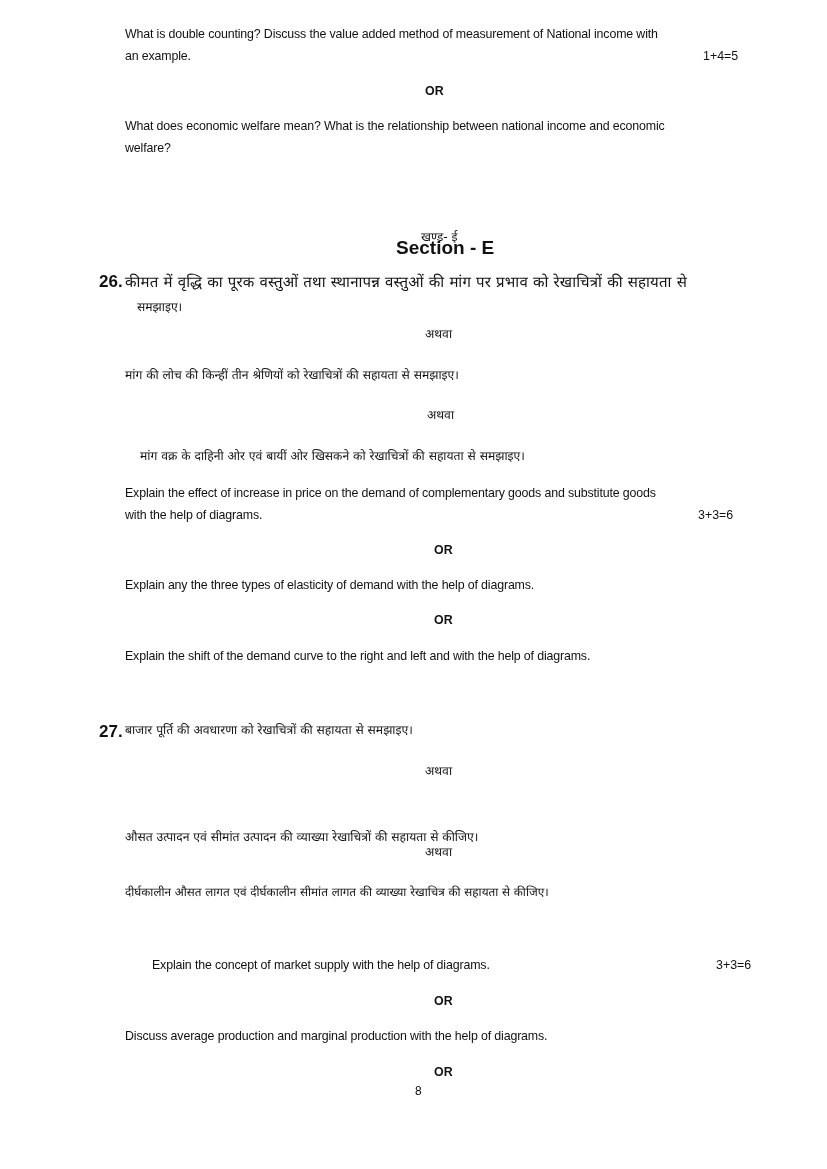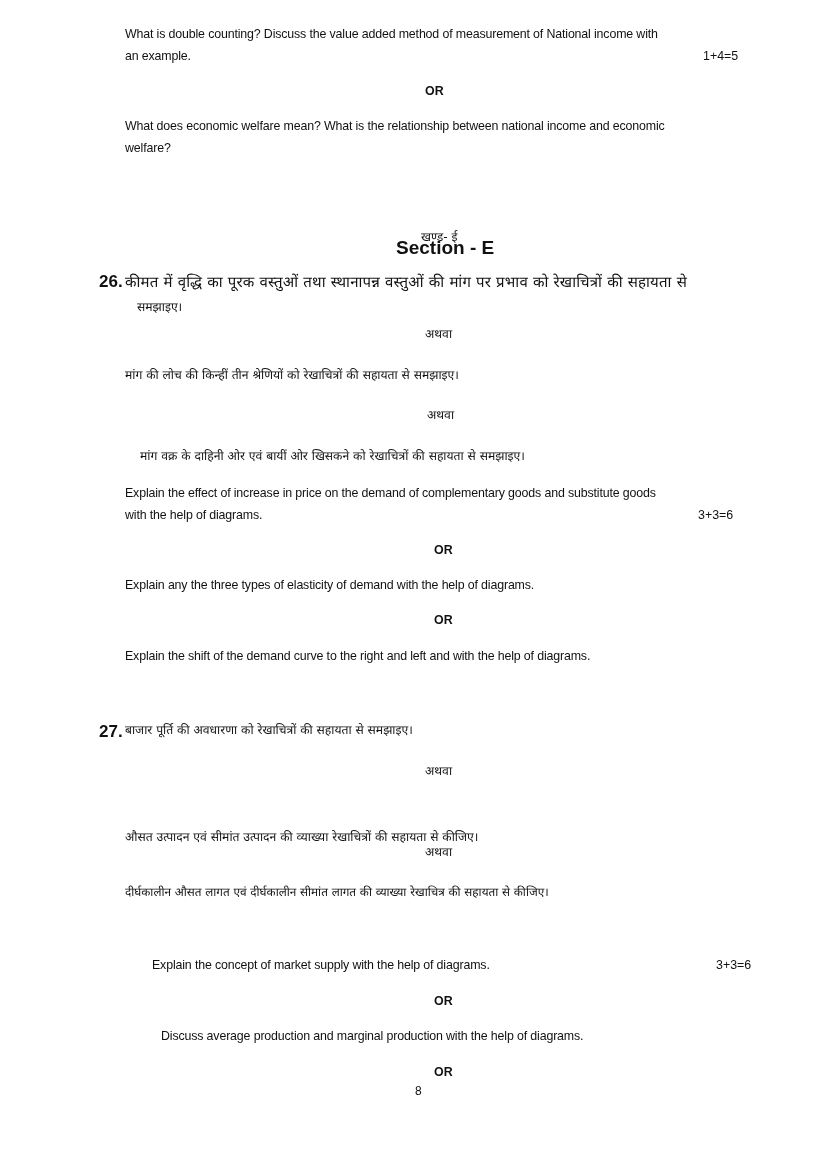--- a/index.html
+++ b/index.html
@@ -52,18 +52,18 @@
   <div class="abs qnum" style="left:99px; top:722px;">27.</div>
   <div class="abs hi" style="left:125px; top:721px;">बाजार पूर्ति की अवधारणा को रेखाचित्रों की सहायता से समझाइए।</div>
   <div class="abs hi" style="left:425px; top:762px;">अथवा</div>
   <div class="abs hi" style="left:125px; top:802px;margin-top:26px;">औसत उत्पादन एवं सीमांत उत्पादन की व्याख्या रेखाचित्रों की सहायता से कीजिए।</div>
   <div class="abs hi" style="left:425px; top:843px;">अथवा</div>
   <div class="abs hi" style="left:125px; top:883px; font-size:11.8px;">दीर्घकालीन औसत लागत एवं दीर्घकालीन सीमांत लागत की व्याख्या रेखाचित्र की सहायता से कीजिए।</div>
 
   <div class="abs en" style="left:125px; top:958px;margin-left:27px;">Explain the concept of market supply with the help of diagrams.</div>
   <div class="abs marks" style="left:716px; top:958px;">3+3=6</div>
   <div class="abs or" style="left:434px; top:994px;">OR</div>
-  <div class="abs en" style="left:125px; top:1029px;margin-left:36px;">Discuss average production and marginal production with the help of diagrams.</div>
+  <div class="abs en" style="left:125px; top:1029px;">Discuss average production and marginal production with the help of diagrams.</div>
   <div class="abs or" style="left:434px; top:1065px;">OR</div>
 
   <div class="abs pagenum" style="left:415px; top:1084px;">8</div>
 
 </div>
 
 </body></html>

